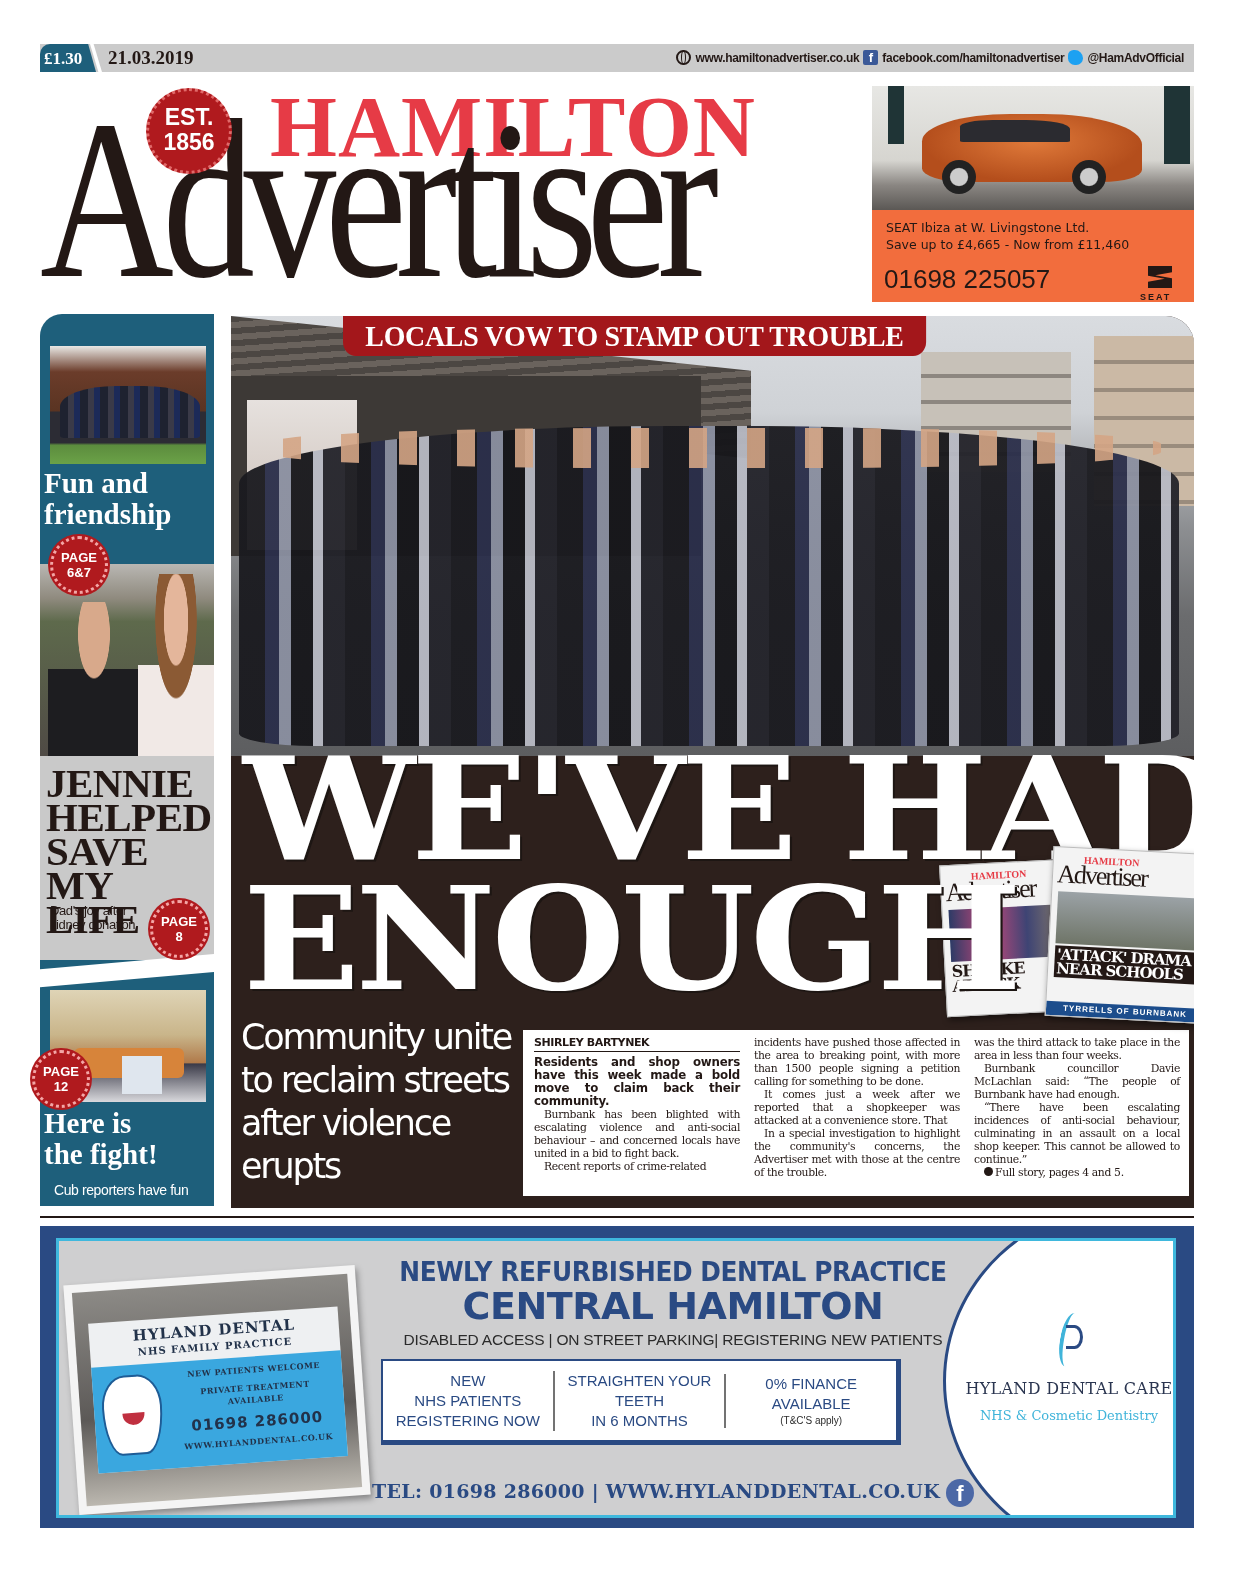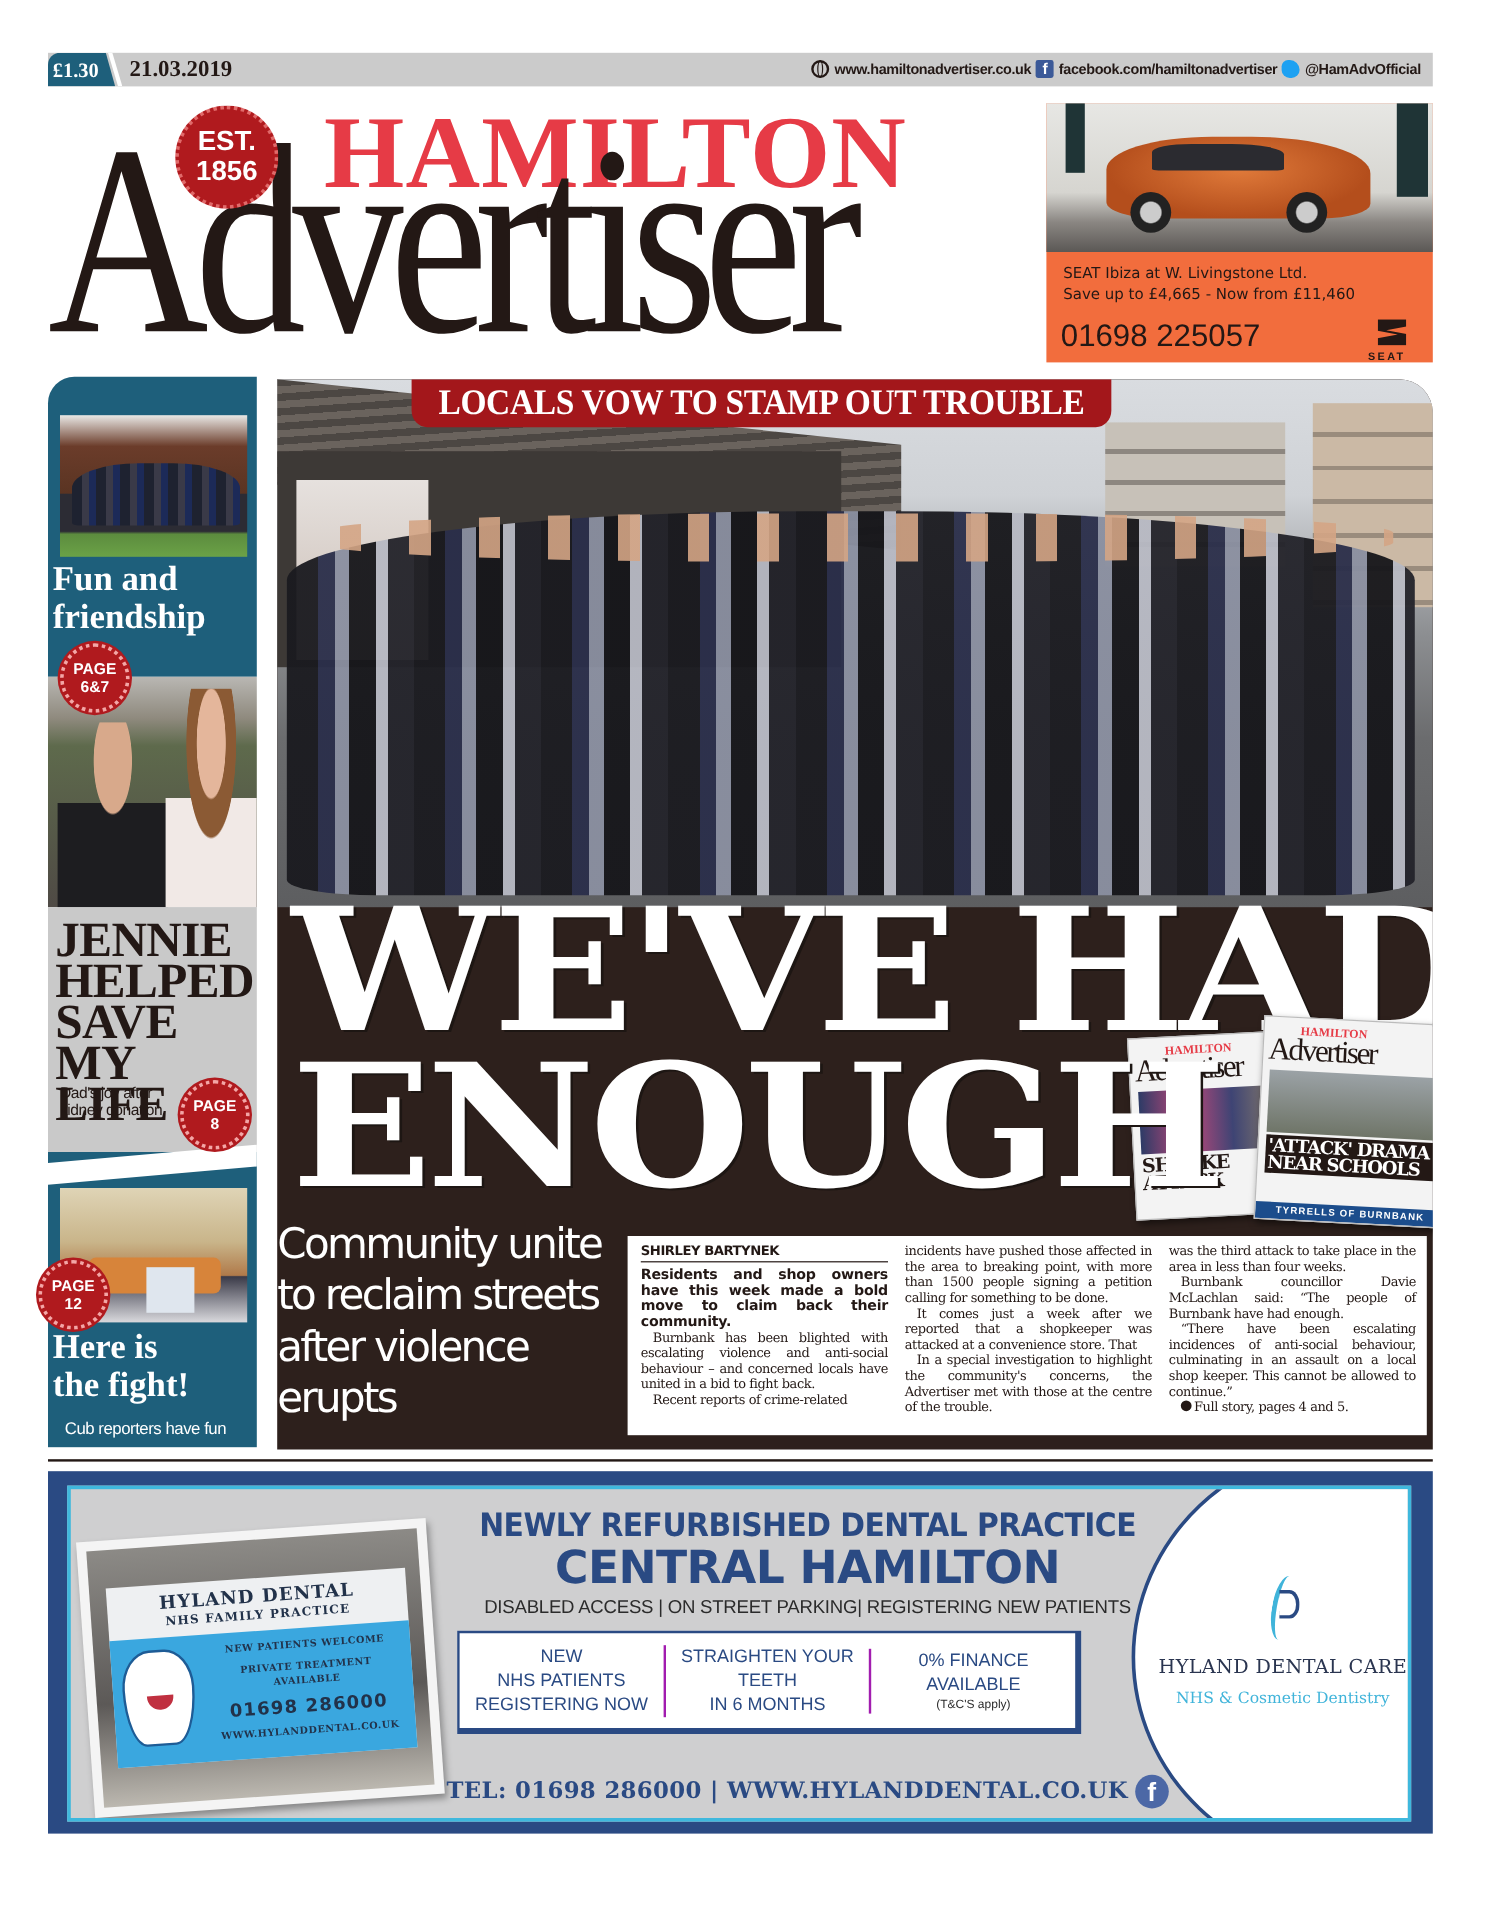--- a/index.html
+++ b/index.html
@@ -80,21 +80,21 @@
            background: repeating-linear-gradient(90deg,#1a1a1f 0 26px,#2a2e4a 26px 40px,#8a8fa0 40px 52px,#16161a 52px 74px,#b7b9c3 74px 84px,#23232a 84px 106px); 
            border-radius: 46% 46% 8% 8% / 18% 18% 4% 4%; opacity: 0.95; }
   .faces { position:absolute; left:30px; top:112px; width:900px; height:40px; background: repeating-linear-gradient(90deg, transparent 0 22px, #d4a585 22px 40px, transparent 40px 58px); border-radius: 40%; opacity: .9; }
   .strap { position: absolute; left: 112px; top: 0; height: 40px; padding: 0 24px; background: #a3171b; color: #fff;
            font-family: "Liberation Serif", serif; font-weight: bold; font-size: 30px; line-height: 40px; letter-spacing: -0.3px;
            border-bottom-left-radius: 14px; border-bottom-right-radius: 14px; transform: scaleX(0.93); transform-origin: left; z-index: 2; }
   .big-head { position: absolute; left: 12px; font-family: "DejaVu Serif", serif; font-weight: bold; color: #ffffff; font-size: 142px; line-height: 130px; letter-spacing: -4px;
               text-shadow: 2px 2px 0 #1d1613; transform: scaleX(1.08); transform-origin: left; z-index: 2; }
   .bh1 { top: 428px; }
   .bh2 { top: 558px; }
-  .stand { position: absolute; left: 0; top: 700px; width: 290px; font-family: "DejaVu Sans", sans-serif; color: #fff; font-size: 35px; line-height: 43px; letter-spacing: -2.2px; padding-left: 0; }
+  .stand { position: absolute; left: 0; top: 700px; width: 290px; font-family: "DejaVu Sans", sans-serif; color: #fff; font-size: 35px; line-height: 43px; letter-spacing: -2.2px; padding-left: 10px; }
 
   
   .thumb { position: absolute; background: #f3f3f3; border: 1px solid #bbb; box-shadow: 2px 3px 6px rgba(0,0,0,.5); overflow: hidden; }
   .thumb1 { left: 712px; top: 546px; width: 130px; height: 152px; transform: rotate(-3deg); }
   .thumb2 { left: 818px; top: 534px; width: 160px; height: 170px; transform: rotate(3deg); z-index: 3; }
   .thumb .t-ham { position:absolute; left: 30px; top: 6px; font-family:"Liberation Serif",serif; font-weight:bold; font-size: 10px; color:#e63b46; }
   .thumb .t-adv { position:absolute; left: 4px; top: 12px; font-family:"Liberation Serif",serif; font-size: 26px; letter-spacing:-2px; color:#231815; }
   .thumb .t-photo { position:absolute; left:6px; top:44px; right:6px; height:52px; background: linear-gradient(90deg,#2d3b66,#c4487a,#3e4474,#8b7e6a); }
   .thumb2 .t-photo { background: linear-gradient(180deg,#9ba2a6,#6f7568); }
   .thumb .t-head { position:absolute; left:6px; top:98px; right:6px; font-family:"DejaVu Serif",serif; font-weight:bold; font-size: 16px; line-height: 15px; color:#231815; letter-spacing:-1px; }
@@ -126,21 +126,21 @@
   .tooth { position:absolute; left: 8px; top: 10px; width: 60px; height: 80px; background: #ffffff; border: 2px solid #1e5c96; border-radius: 40% 40% 30% 30% / 40% 40% 60% 60%; }
   .tooth::after { content:""; position:absolute; left:18px; top:36px; width:22px; height:12px; background:#c03040; border-radius: 0 0 12px 12px; }
   .sign-line { position:absolute; left: 80px; width: 164px; text-align: center; font-family:"DejaVu Serif",serif; font-weight:bold; color:#22324a; font-size: 8px; letter-spacing: .5px; }
   .sign-phone { font-family:"DejaVu Sans",sans-serif; font-size: 15px; letter-spacing: 1px; }
   .ad-head { position: absolute; left: 304px; top: 14px; width: 620px; text-align: center; font-family: "DejaVu Sans", sans-serif; font-weight: bold; color: #2a4a83; letter-spacing: -0.5px; }
   .ad-h1 { font-size: 27px; line-height: 34px; transform: scaleX(0.92); }
   .ad-h2 { font-size: 38px; line-height: 34px; }
   .ad-features { position: absolute; left: 304px; top: 90px; width: 620px; text-align: center; font-family: "Liberation Sans", sans-serif; font-size: 15.5px; color: #2b2b2b; letter-spacing: -0.2px; }
   .ad-box { position: absolute; left: 322px; top: 118px; width: 520px; height: 86px; background: #ffffff; border: 5px solid #2a4a83; border-top-width: 2px; border-left-width: 2px; display: flex; align-items: center; }
   .ad-cell { flex: 1; text-align: center; font-family: "Liberation Sans", sans-serif; font-size: 15px; line-height: 20px; color: #2a4a83; }
-  .ad-cell + .ad-cell { border-left: 2px solid #a21caf; }
+  .ad-cell + .ad-cell { border-left: 2px solid #737373; }
   .ad-cell small { font-size: 10px; color: #2b2b2b; display:block; line-height: 14px; }
   .ad-addr { position: absolute; left: 304px; top: 212px; width: 620px; text-align: center; font-family: "Liberation Sans", sans-serif; font-size: 20px; color: #231815; letter-spacing: .5px; }
   .ad-tel { position: absolute; left: 304px; top: 238px; width: 620px; text-align: center; font-family: "DejaVu Serif", serif; font-weight: bold; font-size: 19px; color: #2a4a83; letter-spacing: .3px; }
   .fb-circle { display:inline-block; width: 28px; height: 28px; border-radius: 50%; background: #4c68a6; color: #fff; font-family: "Liberation Sans", sans-serif; font-size: 22px; line-height: 30px; text-align: center; vertical-align: middle; margin-left: 6px; }
   .ad-right { position: absolute; left: 884px; top: -40px; width: 380px; height: 360px; background: #ffffff; border-radius: 50%; border: 3px solid #2a4a83; }
   .ad-brand { position: absolute; left: 900px; top: 72px; width: 220px; text-align: center; }
   .hd-logo { width: 30px; height: 54px; margin: 0 auto 12px; position: relative; }
   .hd-logo::before { content:""; position:absolute; left:6px; top:0; width:16px; height:54px; border-left: 4px solid #40b4da; border-radius: 50%; transform: rotate(10deg); }
   .hd-logo::after { content:""; position:absolute; left:12px; top:12px; width:14px; height:18px; border: 3px solid #2a4a83; border-left: none; border-radius: 0 50% 50% 0; }
   .ad-brand-name { font-family: "DejaVu Serif", serif; font-size: 16px; color: #2a3550; letter-spacing: 0.3px; }

